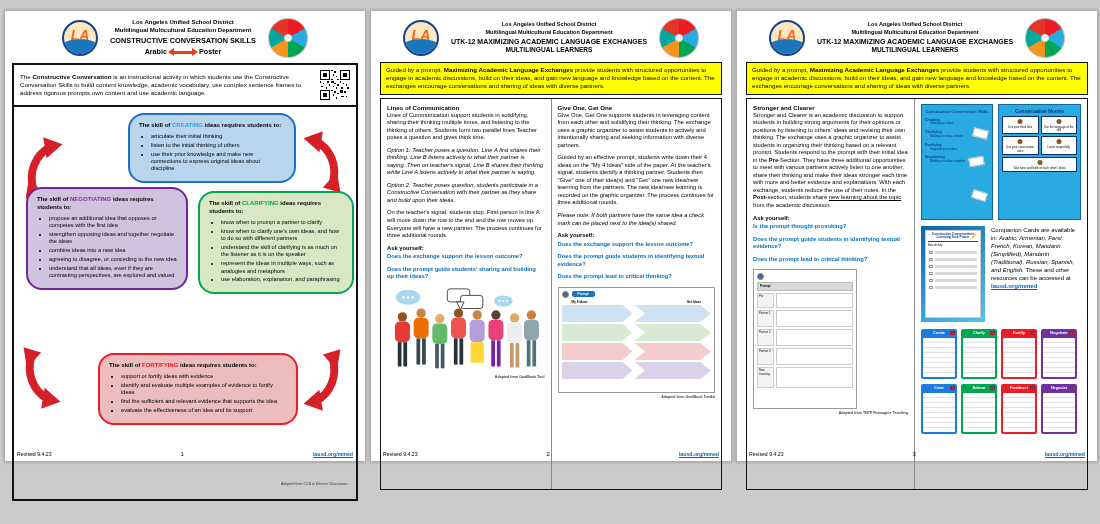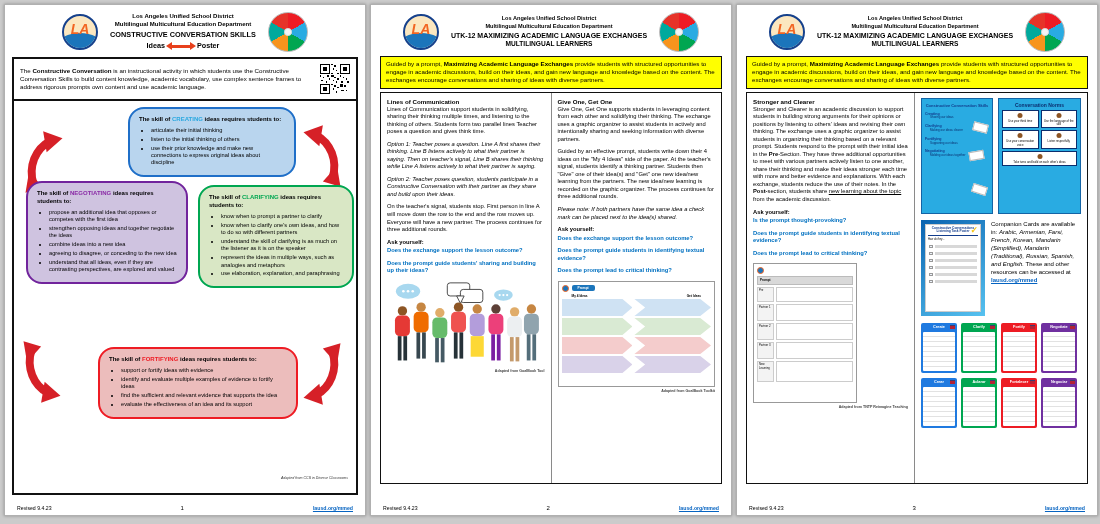--- a/index.html
+++ b/index.html
@@ -1,17 +1,17 @@
 <!DOCTYPE html>
 <html><head>
 <meta charset="utf-8">
 <style>
 *{box-sizing:border-box;margin:0;padding:0}
 body{width:1100px;height:524px;background:#cbcbcb;font-family:"Liberation Sans",sans-serif;position:relative;overflow:hidden}
-.page{position:absolute;top:4px;width:362px;height:512px;background:#fff;border:1px solid #b0b0b0;box-shadow:0 0 3px rgba(0,0,0,.3)}
+.page{position:absolute;top:10px;width:362px;height:452px;background:#fff;border:1px solid #b0b0b0;box-shadow:0 0 3px rgba(0,0,0,.3)}
 #p1{left:4px}#p2{left:370px}#p3{left:736px}
 
 .hdr{display:flex;align-items:center;justify-content:center;gap:12px;padding:7px 6px 3px}
 .hdr-txt{text-align:center;line-height:1.3;max-width:215px}
 .org{font-size:6px;font-weight:bold}
 .h-title{font-size:7.3px;font-weight:bold;margin-top:1px}
 .h-sub{font-size:6.6px;font-weight:bold}
 .oracy-row{font-size:7.2px;font-weight:bold;margin-top:2px;display:flex;align-items:center;justify-content:center}
 .dbl-arrow{width:20px;height:3px;background:#e8401c;margin:0 6px;position:relative;display:inline-block}
 .dbl-arrow::before,.dbl-arrow::after{content:"";position:absolute;top:-2.5px;border-top:4px solid transparent;border-bottom:4px solid transparent}
@@ -115,21 +115,21 @@
 <div class="page" id="p1">
   <div class="hdr">
     <div class="seal">
         <span class="seal-mono">LA</span>
       </div>
     <div class="hdr-txt">
       <div class="org">Los Angeles Unified School District</div>
       <div class="org">Multilingual Multicultural Education Department</div>
       <div class="h-title">CONSTRUCTIVE CONVERSATION SKILLS</div>
       <div class="oracy-row">
-        <span>Ideas</span>
+        <span>Arabic</span>
         <span class="dbl-arrow"></span>
         <span>Poster</span>
       </div>
     </div>
     <div class="wheel"></div>
   </div>
 
   <div class="p1-box">
     <div class="p1-intro">
       <div class="p1-intro-text"><span>The </span><b>Constructive Conversation</b><span> is an instructional activity in which students use the Constructive Conversation Skills to build content knowledge, academic vocabulary, use complex sentence frames to address rigorous prompts own content and use academic language.</span></div>

